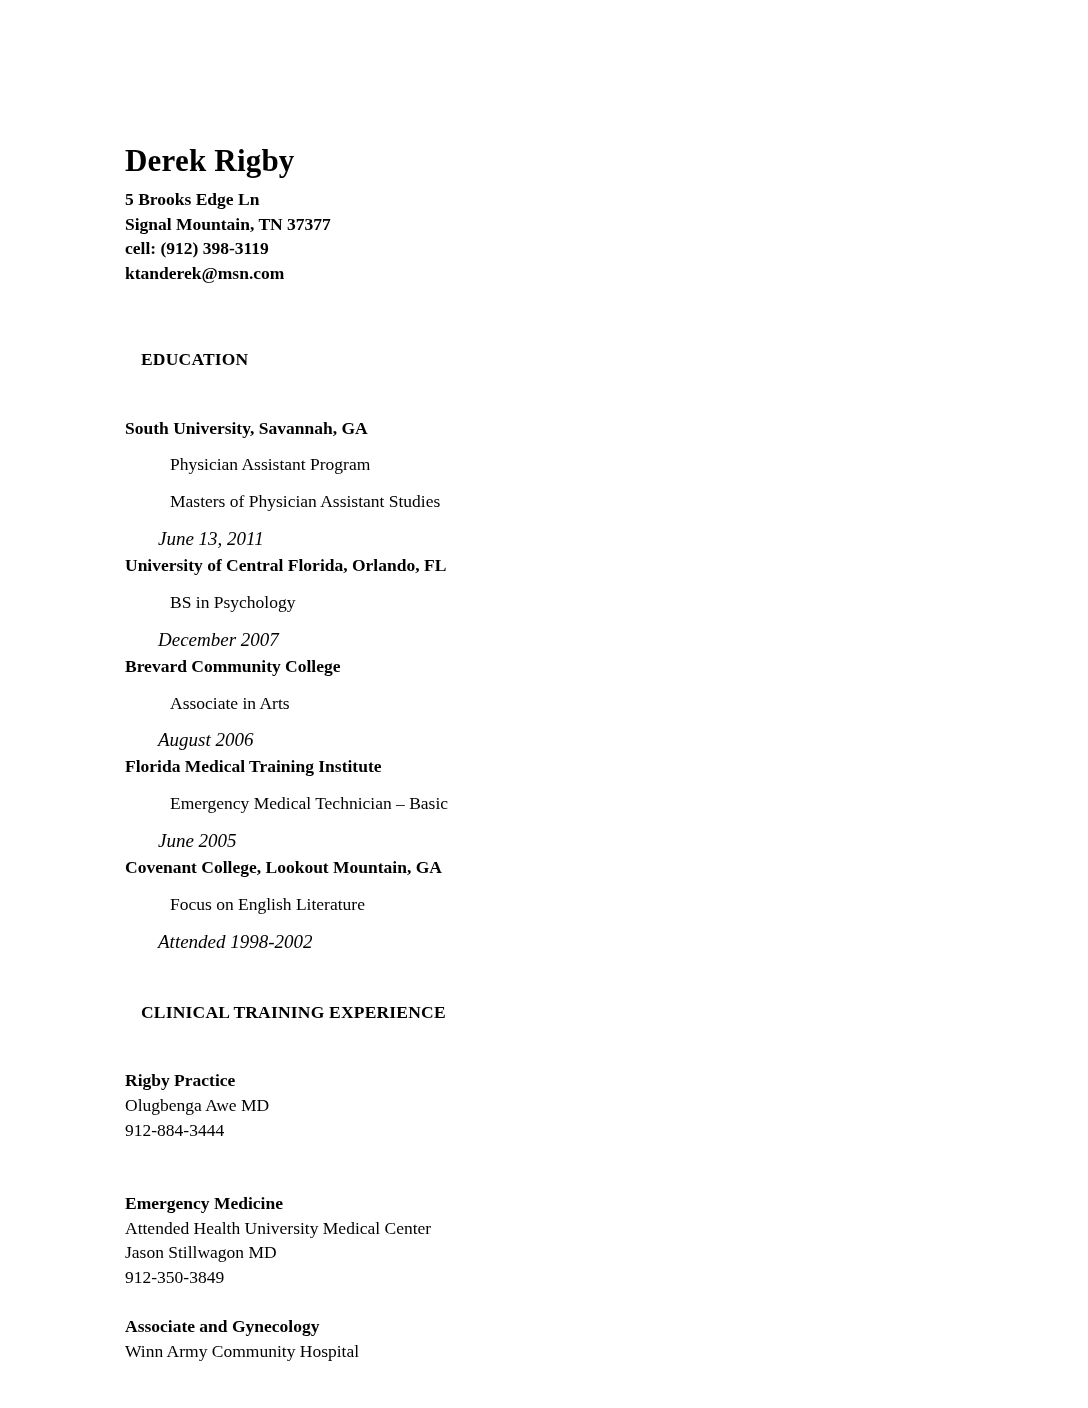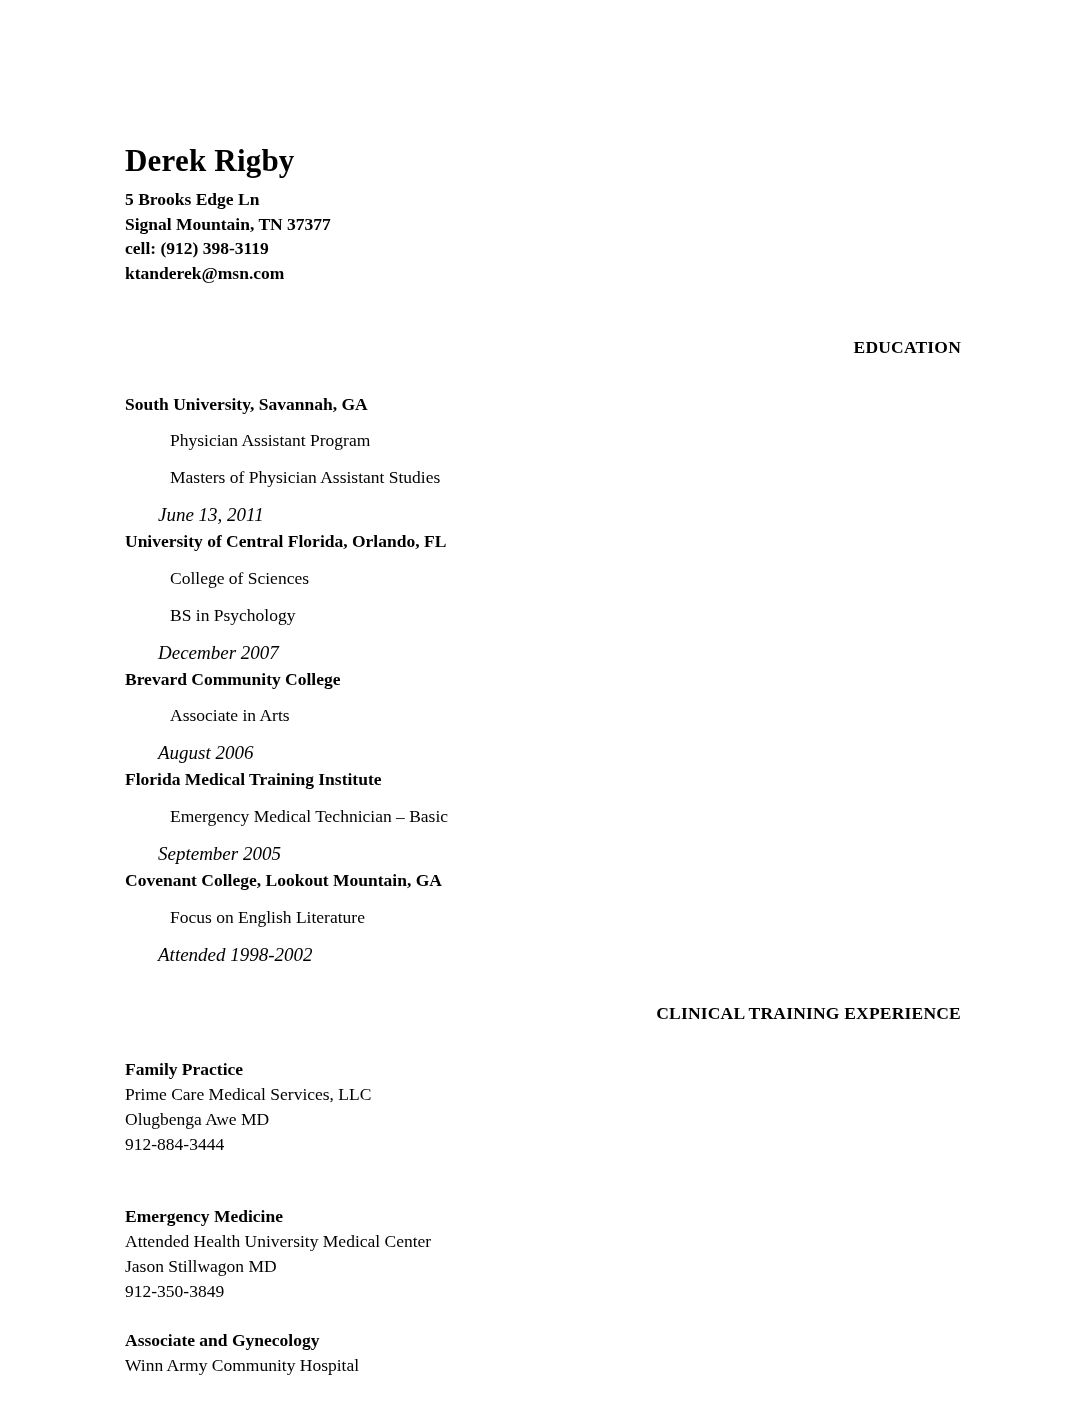--- a/index.html
+++ b/index.html
@@ -39,23 +39,22 @@
   .contact-line {
     font-size: 17.5px;
     font-weight: bold;
     line-height: 1.42;
     margin: 0;
   }
   .section-title {
     font-size: 17.5px;
     font-weight: bold;
     line-height: 1.4;
-    margin: 4px;
+    margin: 16px;
     letter-spacing: 0.2px;
-    text-align: right;
   }
   .gap-lg { height: 45px; }
   .gap-md { height: 28px; }
 
   .edu-block { margin: 0; }
   .edu-school {
     font-size: 17.5px;
     font-weight: bold;
     line-height: 1.42;
     margin: 0;
@@ -113,56 +112,54 @@
 
       <div class="edu-block">
         <p class="edu-school">South University, Savannah, GA</p>
         <p class="edu-detail">Physician Assistant Program</p>
         <p class="edu-detail">Masters of Physician Assistant Studies</p>
         <p class="edu-date">June 13, 2011</p>
       </div>
 
       <div class="edu-block">
         <p class="edu-school">University of Central Florida, Orlando, FL</p>
-        <p class="edu-detail">College of Sciences</p>
         <p class="edu-detail">BS in Psychology</p>
         <p class="edu-date">December 2007</p>
       </div>
 
       <div class="edu-block">
         <p class="edu-school">Brevard Community College</p>
         <p class="edu-detail">Associate in Arts</p>
         <p class="edu-date">August 2006</p>
       </div>
 
       <div class="edu-block">
         <p class="edu-school">Florida Medical Training Institute</p>
         <p class="edu-detail">Emergency Medical Technician – Basic</p>
-        <p class="edu-date">September 2005</p>
+        <p class="edu-date">June 2005</p>
       </div>
 
       <div class="edu-block">
         <p class="edu-school">Covenant College, Lookout Mountain, GA</p>
         <p class="edu-detail">Focus on English Literature</p>
         <p class="edu-date">Attended 1998-2002</p>
       </div>
 
     </div>
 
     <div class="gap-md"></div>
 
     <h2 class="section-title">CLINICAL TRAINING EXPERIENCE</h2>
 
     <div class="gap-md"></div>
 
     <div>
 
       <div class="exp-block">
-        <p class="exp-title">Family Practice</p>
-        <p class="exp-line">Prime Care Medical Services, LLC</p>
+        <p class="exp-title">Rigby Practice</p>
         <p class="exp-line">Olugbenga Awe MD</p>
         <p class="exp-line">912-884-3444</p>
       </div>
 
       <div class="exp-spacer"></div>
 
 
       <div class="exp-spacer"></div>
 
       <div class="exp-block">

